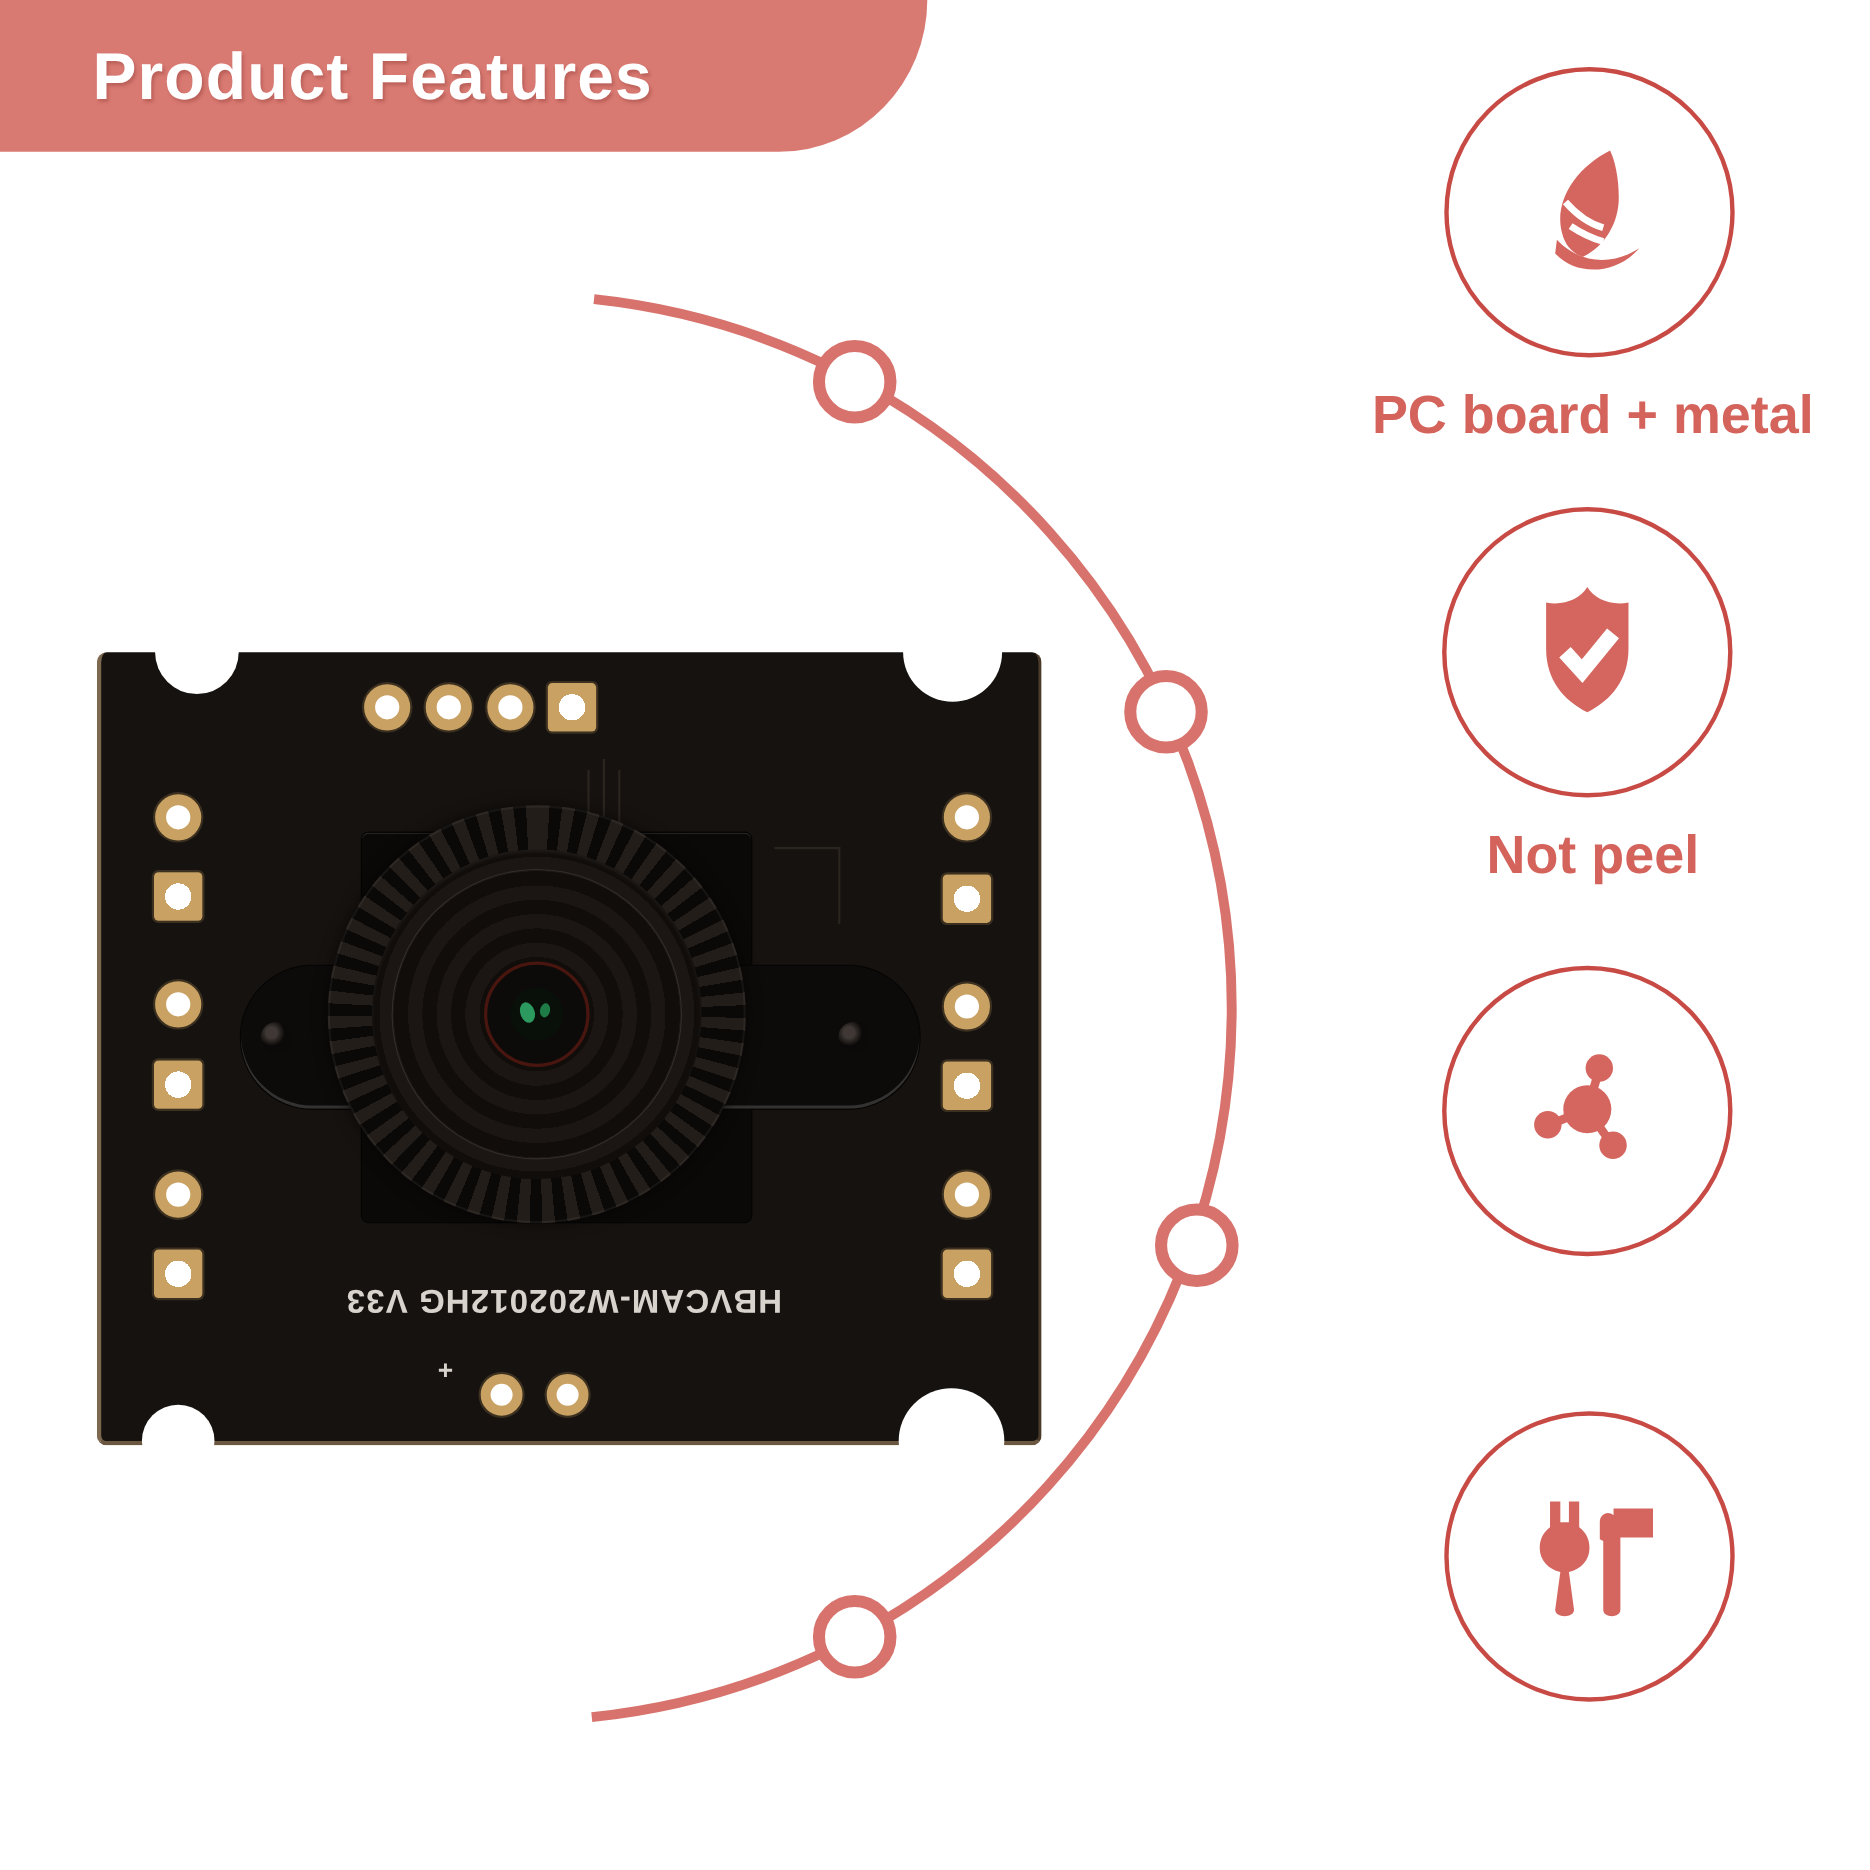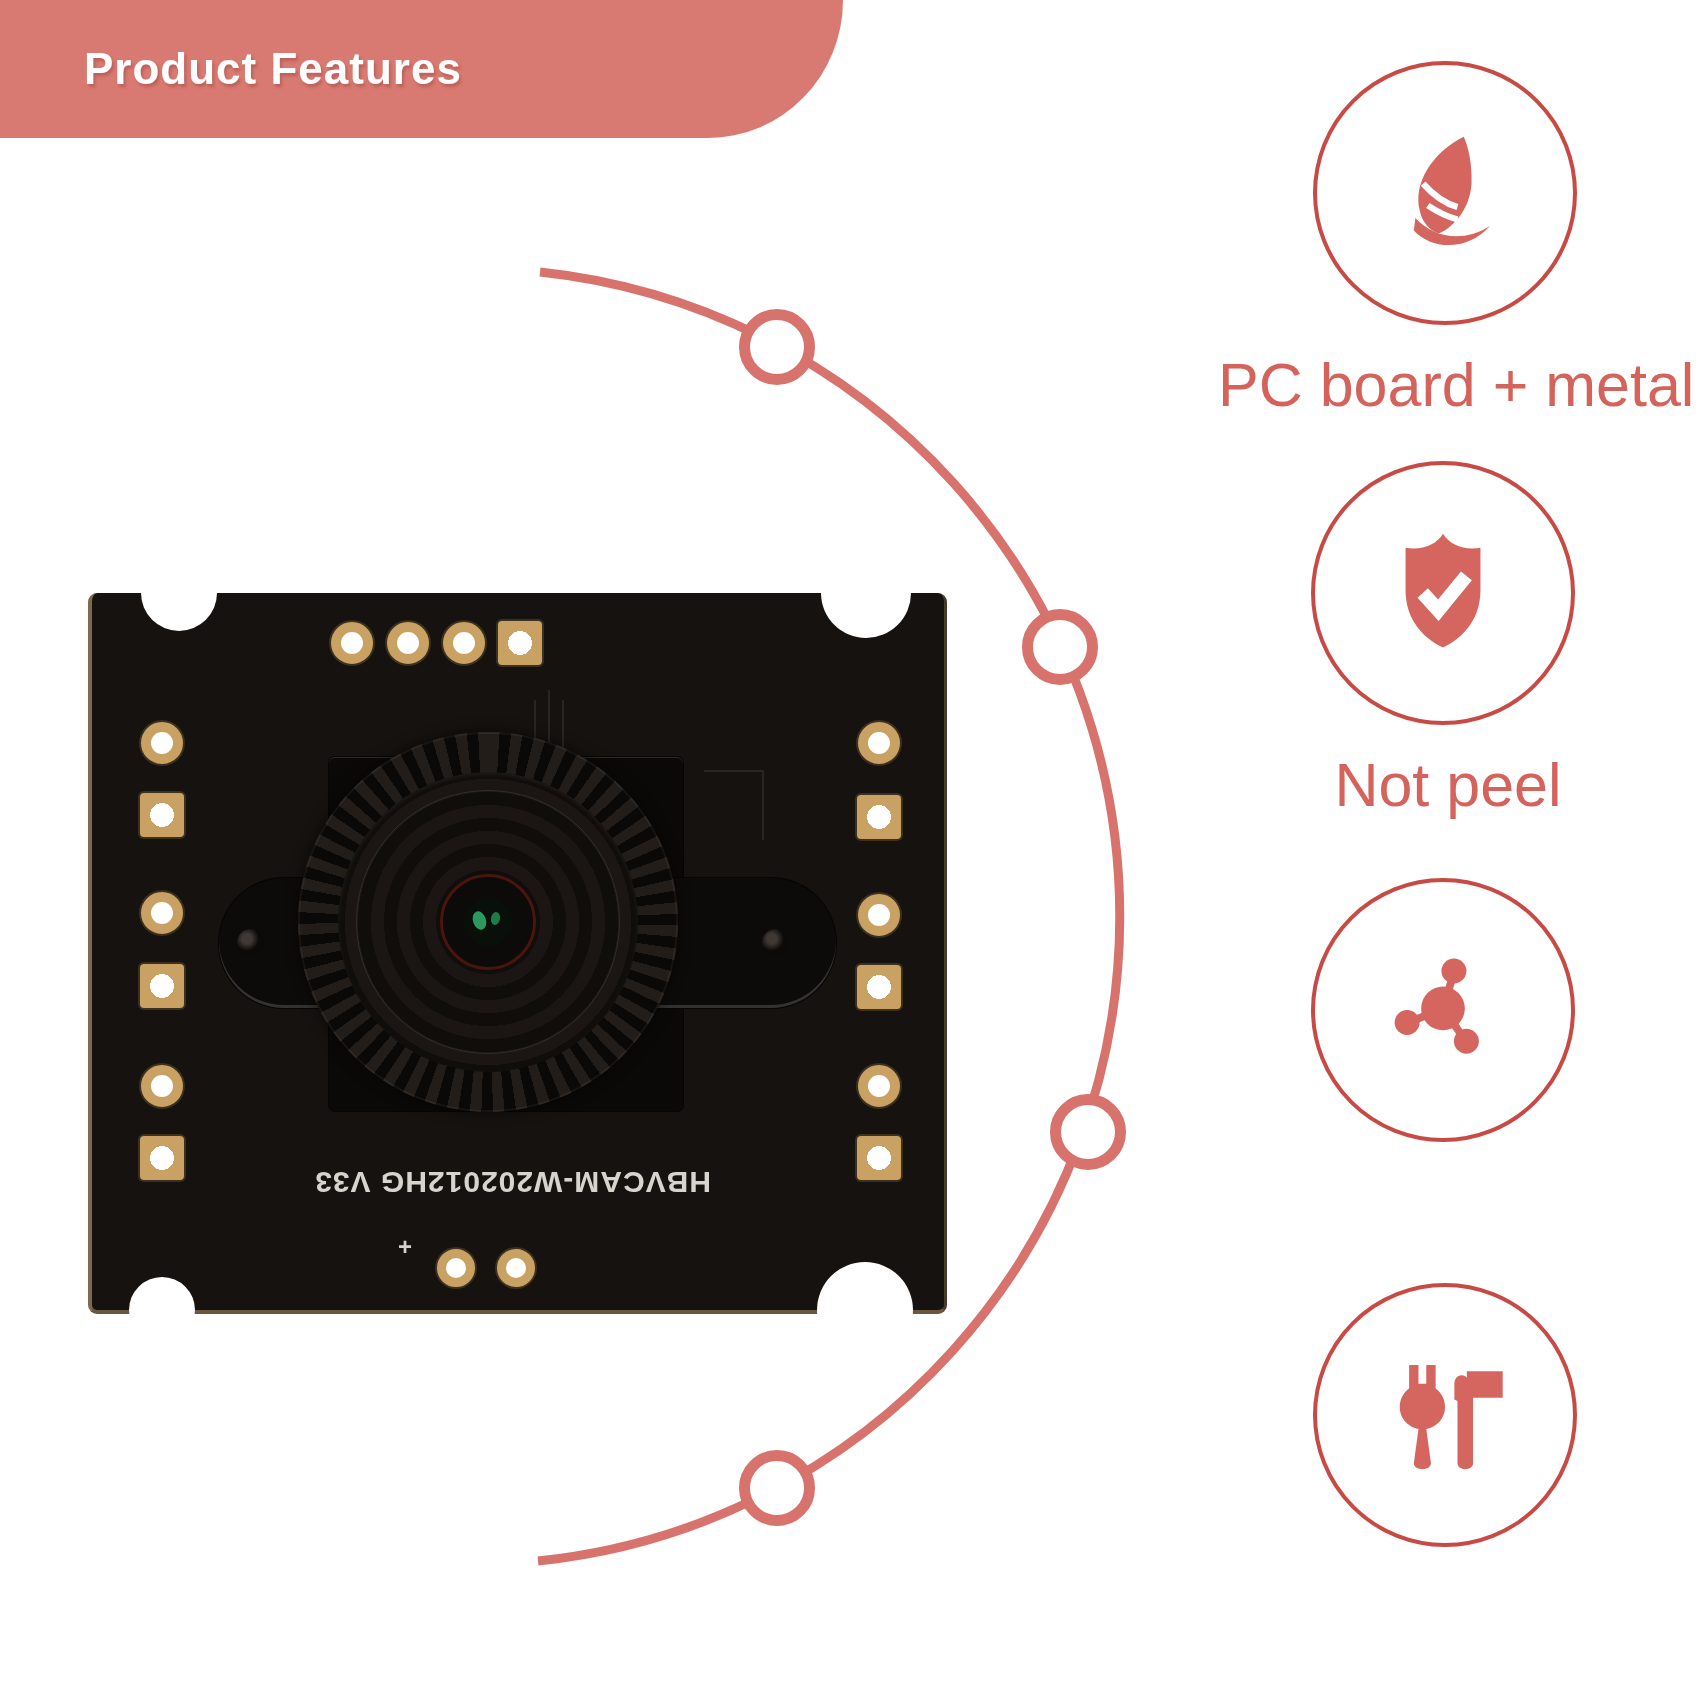--- a/index.html
+++ b/index.html
@@ -7,31 +7,31 @@
     --arc:#d7736c; --board:#16120f; --gold:#c9a263; --silk:#d8d3cc;
   }
   html,body{margin:0;padding:0;background:#fff;}
   #canvas{position:relative;width:1700px;height:1700px;background:#fff;overflow:hidden;
           font-family:"Liberation Sans",sans-serif;}
   .abs{position:absolute;}
 
   
   .banner{left:0;top:0;width:843px;height:138px;background:var(--banner);
           border-bottom-right-radius:135px 138px;display:flex;align-items:center;}
-  .banner-title{margin-left:84px;color:#fff;font-size:44px;font-weight:bold;letter-spacing:1px;
+  .banner-title{margin-left:84px;color:#fff;font-size:60px;font-weight:bold;letter-spacing:1px;
                 text-shadow:2px 3px 3px rgba(120,40,35,.30);white-space:nowrap;}
 
   
   svg.arc{left:0;top:0;width:1700px;height:1700px;}
 
   
   .fcircle{width:264px;height:264px;border:4px solid var(--ring);border-radius:50%;
            box-sizing:border-box;display:flex;align-items:center;justify-content:center;background:#fff;}
   .ficon{width:156px;height:156px;}
-  .flabel{width:460px;text-align:center;color:var(--accent);font-size:61px;font-weight:normal;white-space:nowrap;}
+  .flabel{width:460px;text-align:center;color:var(--accent);font-size:49px;font-weight:bold;white-space:nowrap;}
 
   
   .board{left:88px;top:593px;width:852px;height:717px;background:var(--board);
          border-left:4px solid #7d6850;border-right:3px solid #4a3a2a;border-bottom:4px solid #6b573f;
          border-radius:9px;box-sizing:content-box;}
   .board *{position:absolute;}
   .notch{background:#fff;border-radius:50%;}
   .pad-ring{width:42px;height:42px;border-radius:50%;background:#fff;border:10px solid var(--gold);
             box-sizing:border-box;box-shadow:0 0 0 2px #3c3020;}
   .pad-ring.small{width:38px;height:38px;border-width:9px;}

